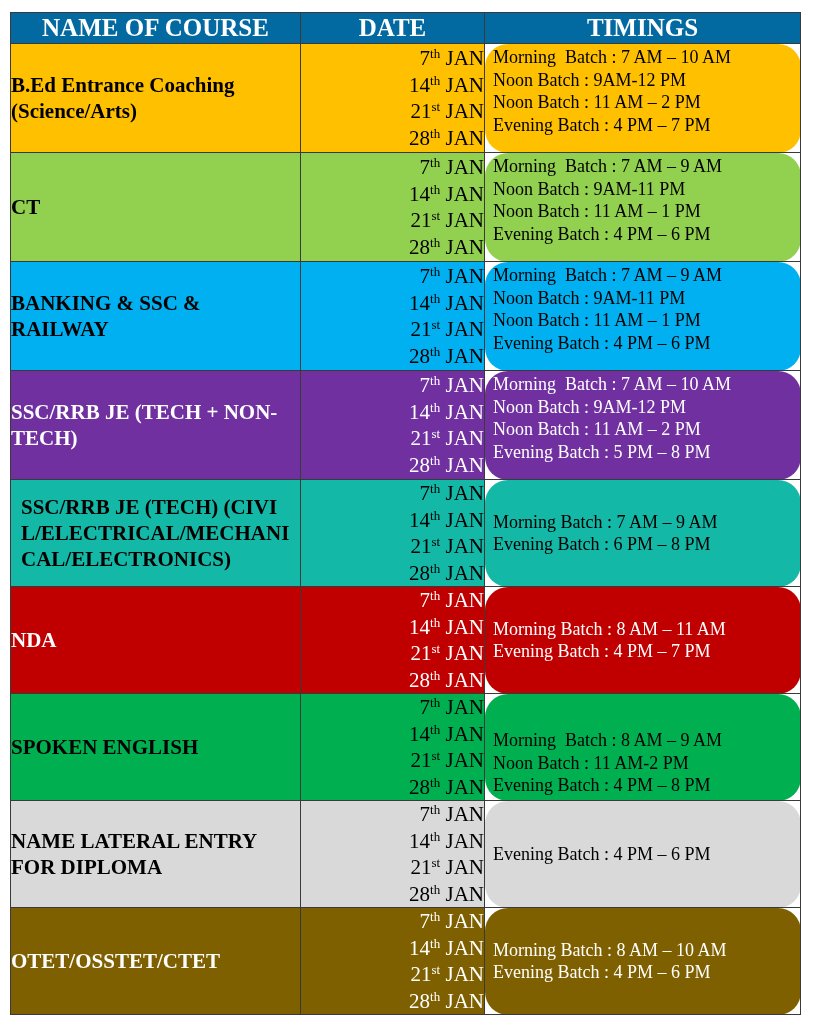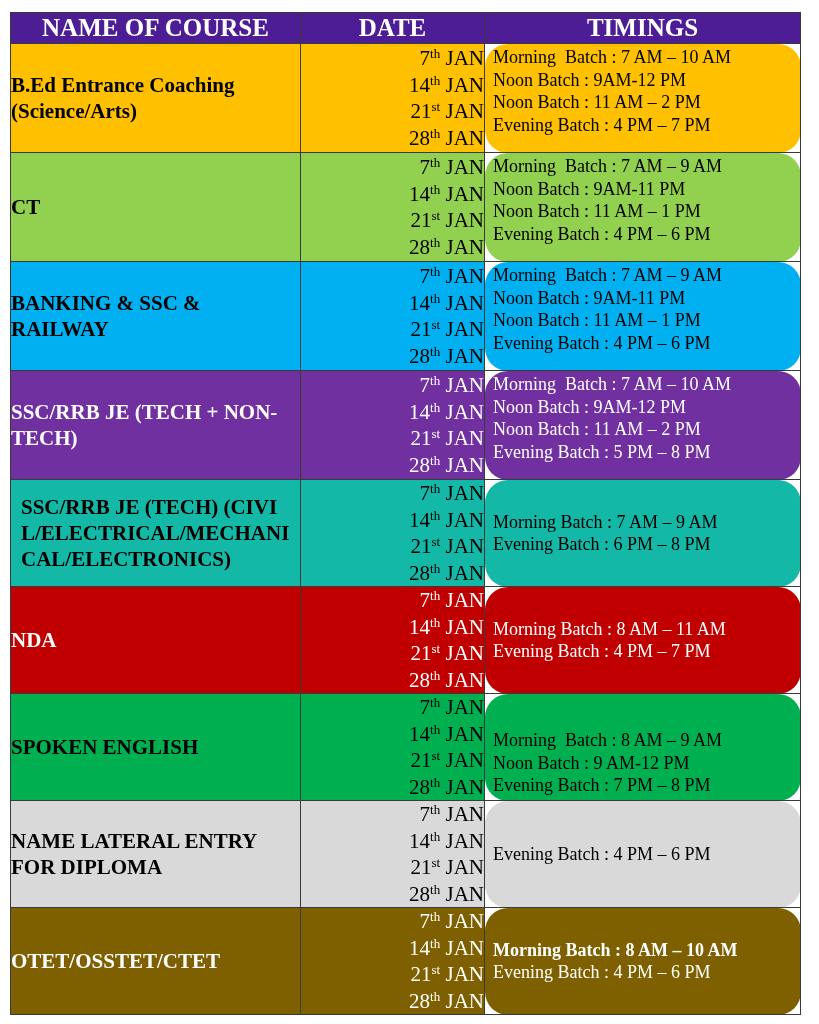--- a/index.html
+++ b/index.html
@@ -1,21 +1,21 @@
 <!DOCTYPE html>
 <html><head>
 <meta charset="utf-8">
 <style>
   html, body { margin:0; padding:0; background:#ffffff; }
   body { width:819px; height:1024px; position:relative; overflow:hidden;
          font-family:"Liberation Serif", "DejaVu Serif", serif; }
   #schedule { position:absolute; left:10px; top:12px; width:790px;
               border-collapse:collapse; table-layout:fixed; }
   #schedule td, #schedule th { border:1px solid #3a3a3a; padding:0; }
-  #schedule th { background:#4c1d95; color:#ffffff; font-weight:bold;
+  #schedule th { background:#0369a1; color:#ffffff; font-weight:bold;
                  font-size:25px; height:30px; line-height:28px; }
   col.c1 { width:290px; } col.c2 { width:184px; } col.c3 { width:316px; }
   tr.row td { height:106px; }
   .course { font-weight:bold; font-size:21px; line-height:26px; padding:0 6px;margin-top:34px; }
   .dates { text-align:right; font-size:21px; line-height:26.5px;margin-top:28px; }
   .dates div sup { font-size:13px; vertical-align:7px; line-height:0; }
   .timings { font-size:18px; line-height:22.5px; padding-left:8px !important; vertical-align:middle;border-radius:23px; }
   .timings.top { vertical-align:top; padding-top:2px !important; }
   .light { color:#ffffff; }
   .dark { color:#000000; }
@@ -126,22 +126,22 @@
       <tr class="row" style="background: rgb(0, 176, 80);">
         <td class="course dark">SPOKEN ENGLISH</td>
         <td class="dates dark">
           <div><span>7</span><sup>th</sup><span> JAN</span></div>
           <div><span>14</span><sup>th</sup><span> JAN</span></div>
           <div><span>21</span><sup>st</sup><span> JAN</span></div>
           <div><span>28</span><sup>th</sup><span> JAN</span></div>
         </td>
         <td class="timings dark">
           <div style="white-space: pre; margin-top: 32px;">Morning  Batch : 8 AM – 9 AM</div>
-          <div style="white-space: pre;">Noon Batch : 9 AM-12 PM</div>
-          <div style="white-space: pre;">Evening Batch : 7 PM – 8 PM</div>
+          <div style="white-space: pre;">Noon Batch : 11 AM-2 PM</div>
+          <div style="white-space: pre;">Evening Batch : 4 PM – 8 PM</div>
         </td>
       </tr>
       <tr class="row" style="background: rgb(217, 217, 217);">
         <td class="course dark">NAME LATERAL ENTRY FOR DIPLOMA</td>
         <td class="dates dark">
           <div><span>7</span><sup>th</sup><span> JAN</span></div>
           <div><span>14</span><sup>th</sup><span> JAN</span></div>
           <div><span>21</span><sup>st</sup><span> JAN</span></div>
           <div><span>28</span><sup>th</sup><span> JAN</span></div>
         </td>
@@ -151,18 +151,18 @@
       </tr>
       <tr class="row" style="background: rgb(127, 96, 0);">
         <td class="course light">OTET/OSSTET/CTET</td>
         <td class="dates light">
           <div><span>7</span><sup>th</sup><span> JAN</span></div>
           <div><span>14</span><sup>th</sup><span> JAN</span></div>
           <div><span>21</span><sup>st</sup><span> JAN</span></div>
           <div><span>28</span><sup>th</sup><span> JAN</span></div>
         </td>
         <td class="timings light">
-          <div style="white-space: pre; font-weight: bold;">Morning Batch : 8 AM – 10 AM</div>
+          <div style="white-space: pre;">Morning Batch : 8 AM – 10 AM</div>
           <div style="white-space: pre;">Evening Batch : 4 PM – 6 PM</div>
         </td>
       </tr>
     </tbody>
 </table>
 
 </body></html>

